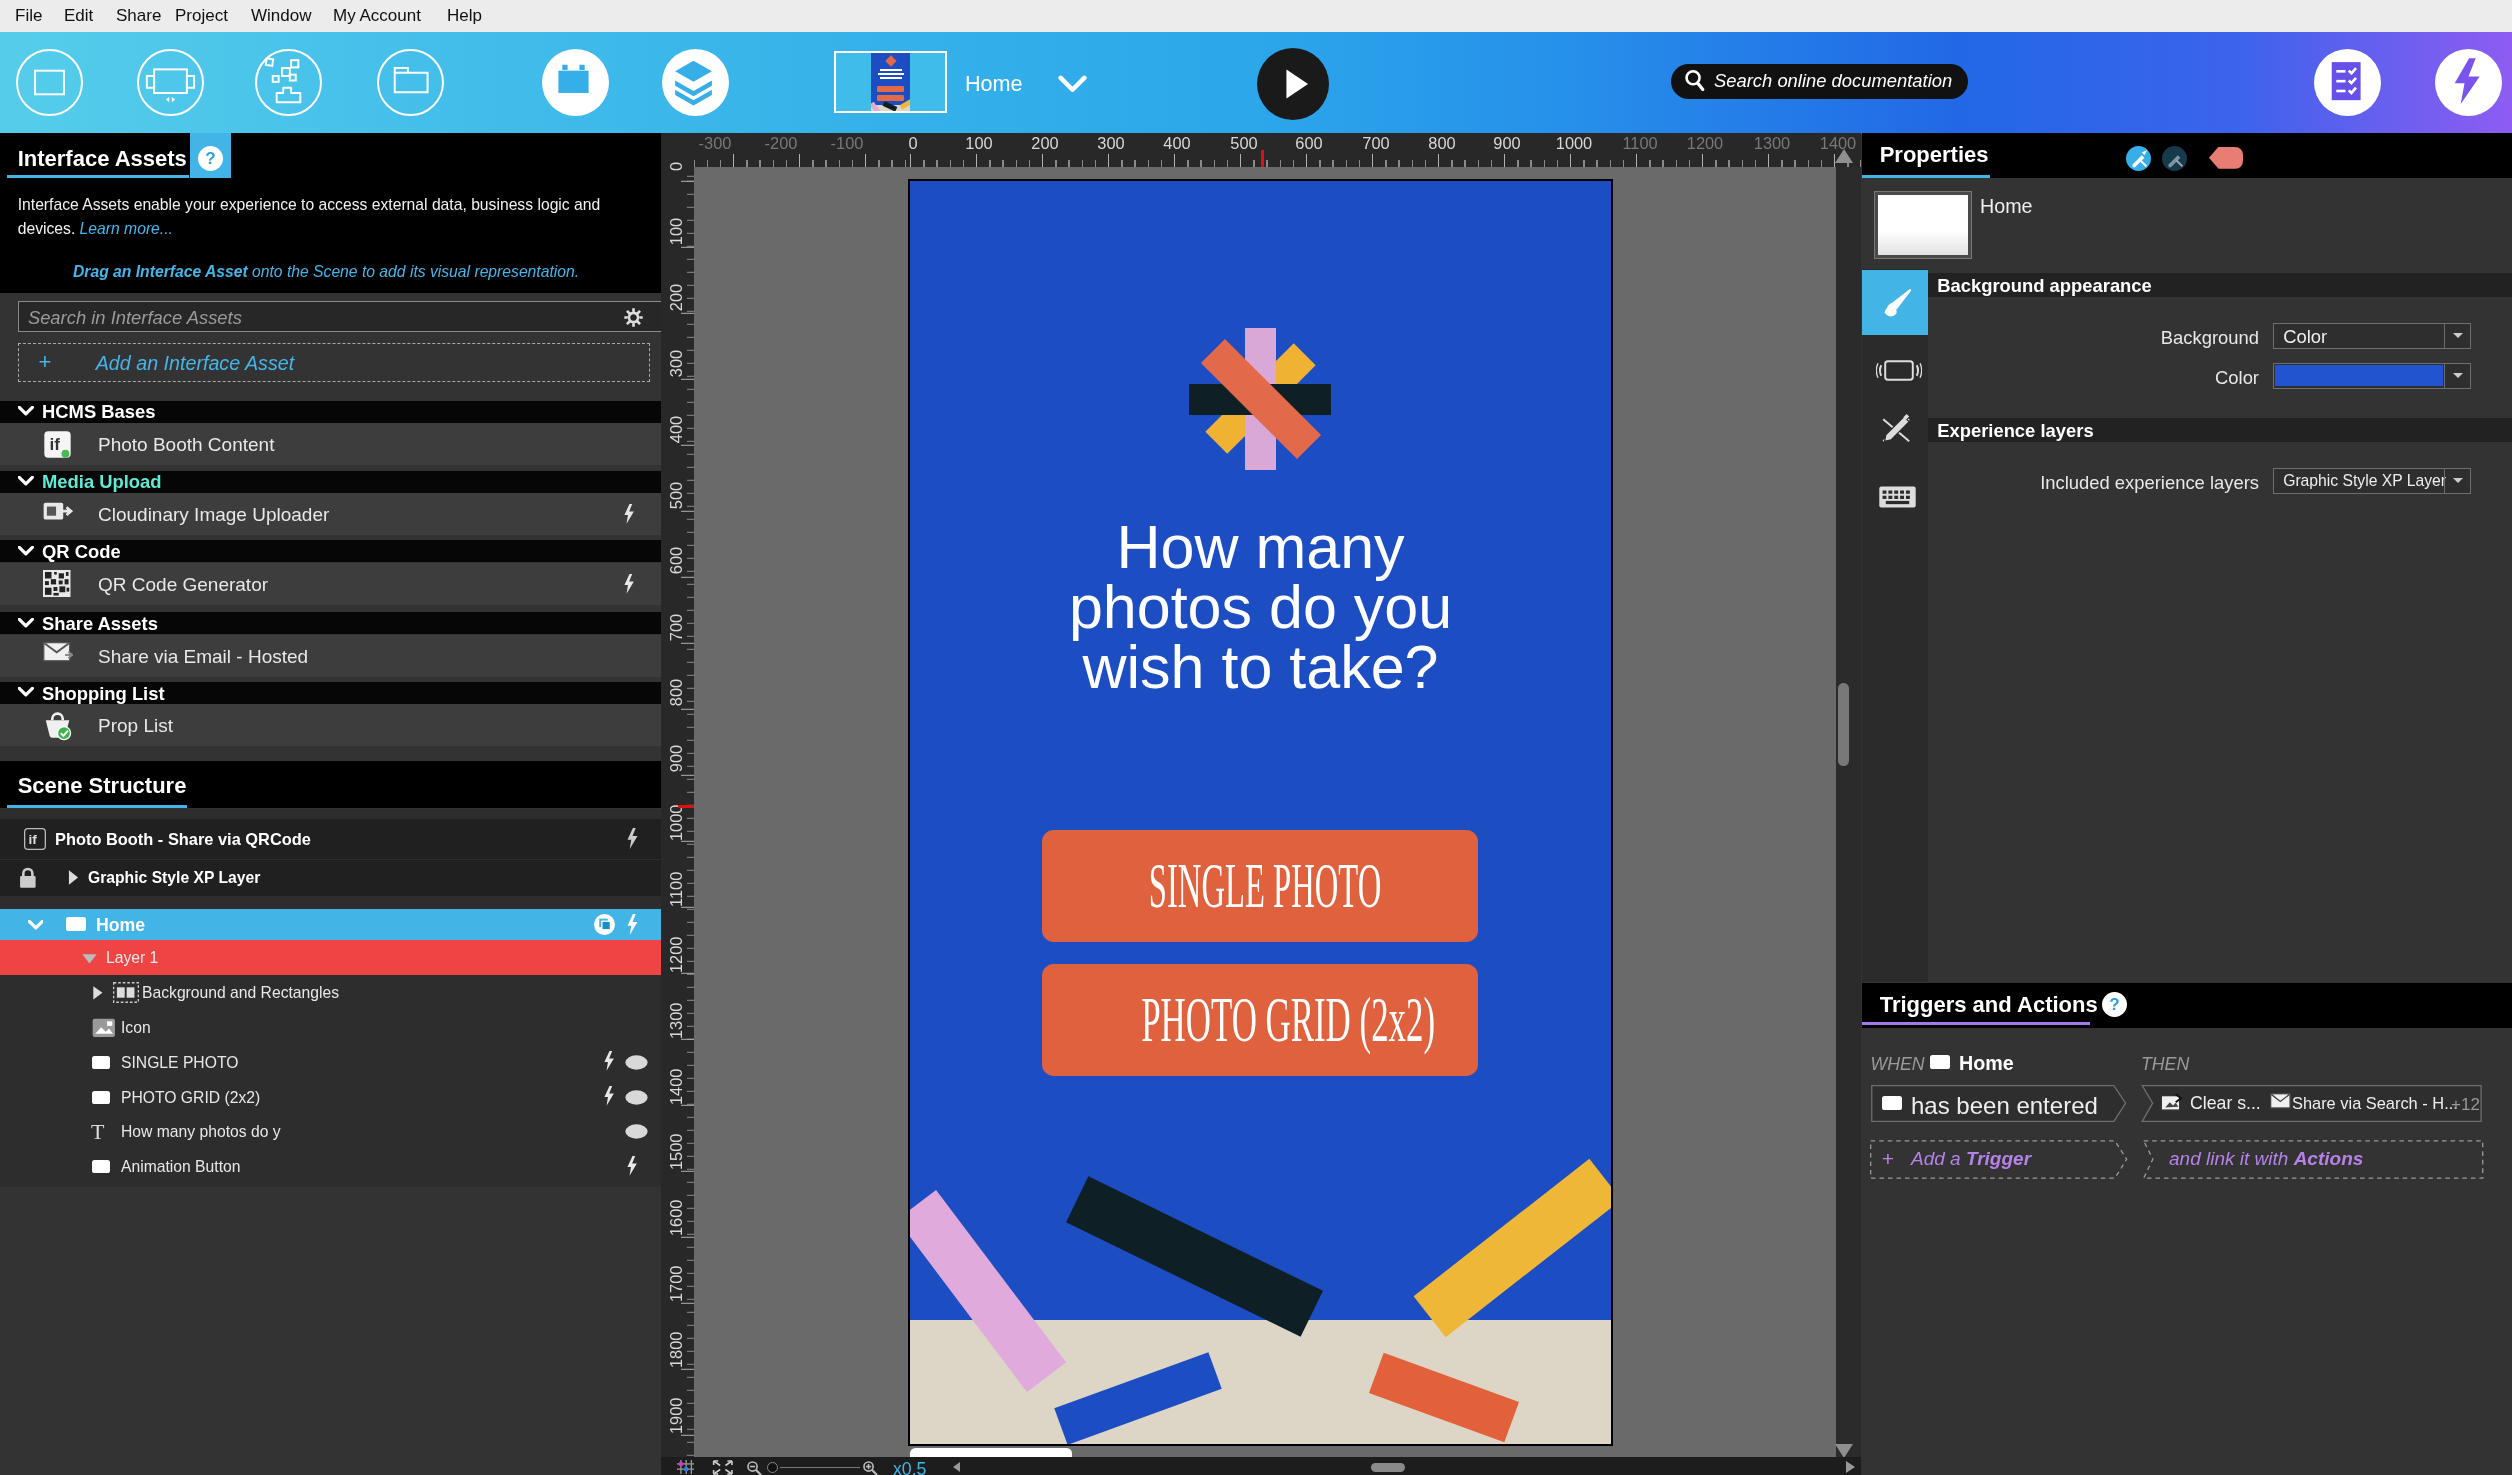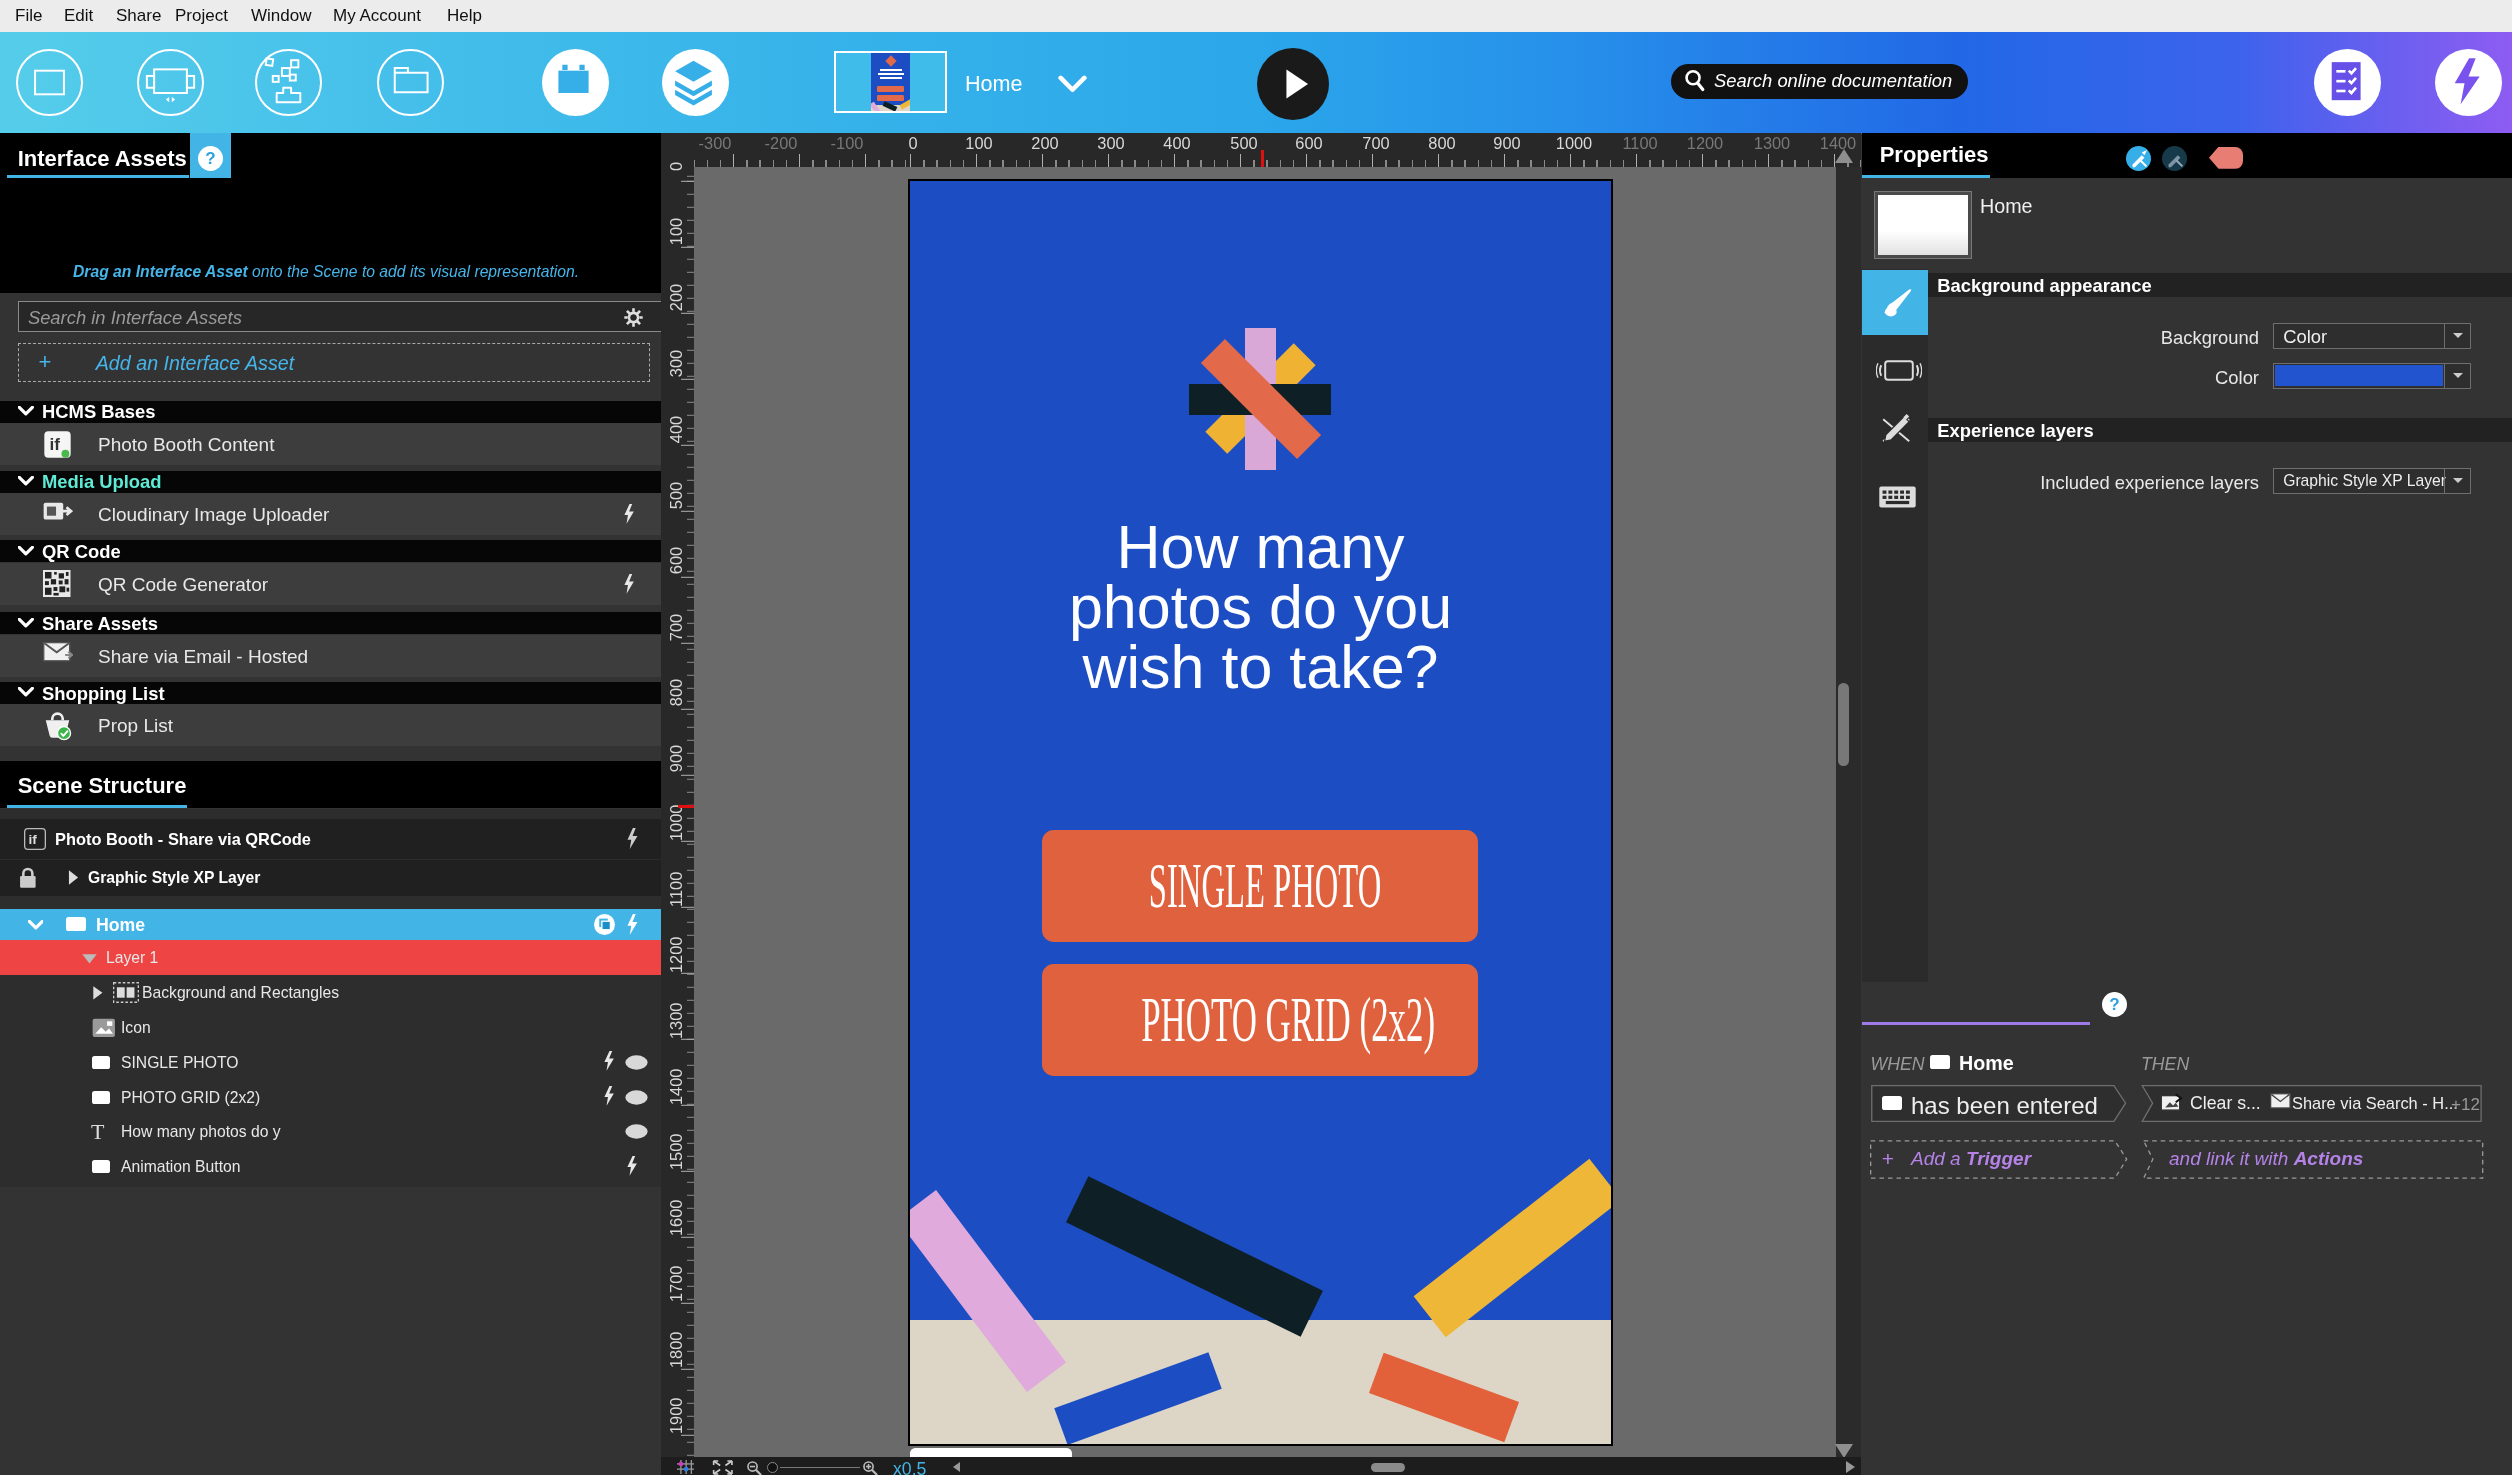--- a/index.html
+++ b/index.html
@@ -155,20 +155,21 @@
 <div class="wcirc" style="left:2435px"><svg width="63" height="63" viewBox="0 0 96 96" style="">
           <path d="M52 14 L30 52 H45 L39 84 L68 42 H51 L62 14 Z" fill="#7a53ee"></path>
         </svg></div>
 </div>
 <div id="leftpanel">
 <div class="lp-black" style="top:0;height:160px"></div>
 <b class="abs" style="left:17.7px;top:13px;font-size:22px;color:#fff">Interface Assets</b>
 <div class="ul-blue" style="left:6.6px;top:42px;width:182px"></div>
 <div class="bluetab" style="left:190px;top:0;width:41px;height:45px"></div>
 <div class="qcirc" style="left:198px;top:12.5px">?</div>
+<div class="ptext" style="left:17.7px;top:60px;width:636px;white-space:nowrap;font-size:15.7px">Interface Assets enable your experience to access external data, business logic and<br>devices. <span class="cyan" style="font-style:italic">Learn more...</span></div>
 <div class="ptext cyan" style="left:73px;top:127px;font-size:15.7px;font-style:italic;white-space:nowrap"><b>Drag an Interface Asset</b> onto the Scene to add its visual representation.</div>
 <div class="abs" style="left:17.7px;top:168px;width:668px;height:31px;background:#272727;border:1.3px solid #8a8a8a">
   <span style="position:absolute;left:9.2px;top:4.6px;font-size:18.4px;font-style:italic;color:#9a9a9a">Search in Interface Assets</span>
       </div>
 <div class="abs" style="left:621px;top:172px"><svg width="25" height="25" viewBox="0 0 38 38" style="">
           <path d="M19 12 a7 7 0 1 0 0.01 0 Z M19 5 v5 M19 28 v5 M5 19 h5 M28 19 h5 M9 9 l4 4 M25 25 l4 4 M29 9 l-4 4 M13 25 l-4 4" stroke="#ddd" stroke-width="4" fill="none"></path>
           <circle cx="19" cy="19" r="4" fill="#272727"></circle>
         </svg></div>
 <div class="abs" style="left:17.7px;top:210px;width:632px;height:39px;border:1.3px dashed #aaa">
   <span style="position:absolute;left:19.7px;top:5.2px;font-size:22px;color:#45b5ea">+</span>
@@ -545,20 +546,23 @@
 <div class="sechdr" style="top:285px">
         <b>Experience layers</b>
       </div>
 <span class="rlabel" style="left:102px;top:339px;width:295px">Included experience layers</span>
 <div class="dd" style="left:411px;top:335px;width:198px;height:26px;white-space:nowrap">
         <span style="position:absolute;left:9.2px;top:3.3px;font-size:15.7px;color:#eee">Graphic Style XP Layer</span>
         <div class="ddarrow"></div>
       </div>
 </div>
 <div id="tapanel">
+<div class="blackhdr">
+        <b>Triggers and Actions</b>
+      </div>
 <div class="abs" style="left:0px;top:39px;width:228px;height:3.3px;background:#9f7ae8"></div>
 <div class="qcirc" style="left:240px;top:8.5px">?</div>
 <span class="itgray" style="left:8.5px;top:71px;font-size:17.7px">WHEN</span>
 <div class="wrect" style="left:68px;top:72px;width:19.7px;height:14.4px"></div>
 <b class="abs" style="left:97px;top:69px;font-size:19.7px;color:#fff">Home</b>
 <span class="itgray" style="left:279px;top:71px;font-size:17.7px">THEN</span>
 <div class="abs" style="left:7.9px;top:102px"><svg width="258" height="37" viewBox="0 0 394 57" style="">
           <polygon points="1,1 374,1 392,28 374,56 1,56" fill="#2e2e2e" stroke="#6e6e6e" stroke-width="2"></polygon>
         </svg></div>
 <div class="wrect" style="left:20.3px;top:113px;width:19.7px;height:14.4px"></div>

